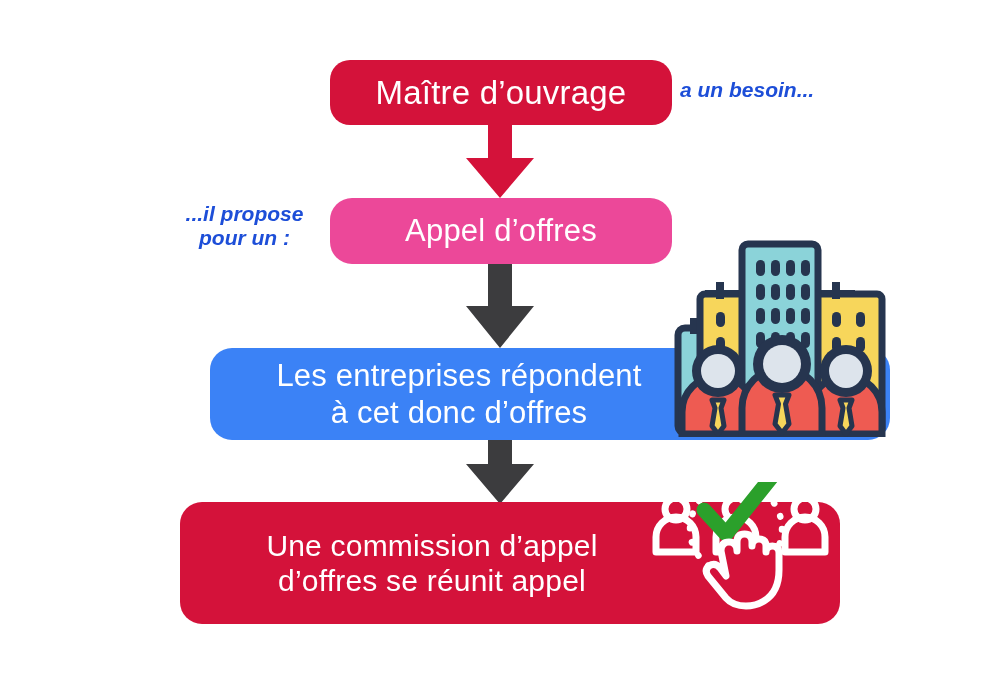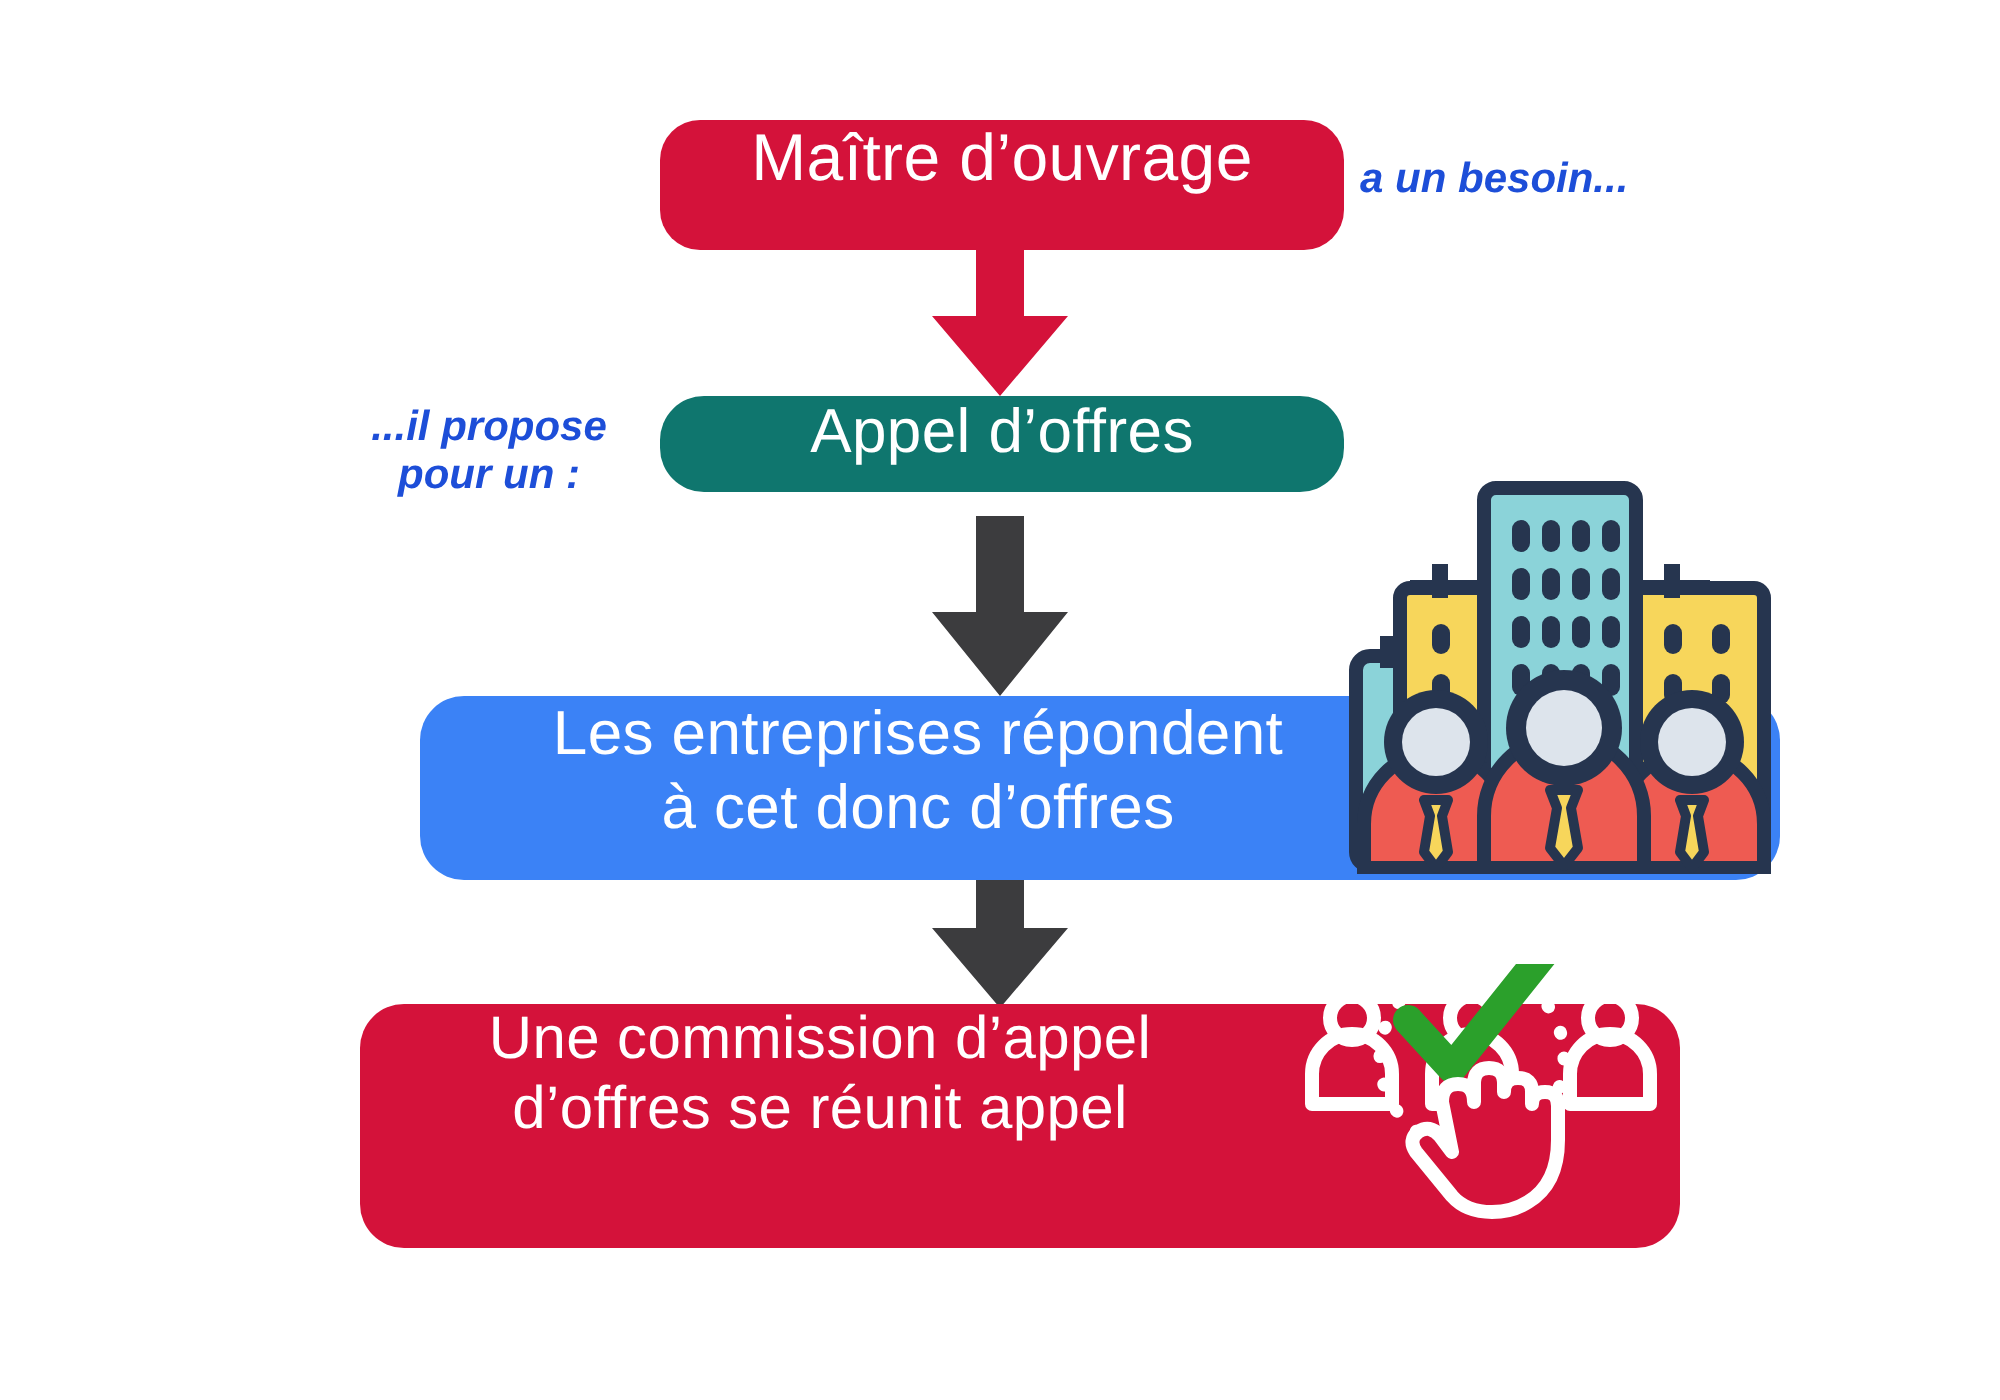--- a/index.html
+++ b/index.html
@@ -22,20 +22,21 @@
     left: 0; top: 0;
     width: 1000px;
     height: 700px;
   }
 
   
   .flow-box {
     position: absolute;
     box-sizing: border-box;
     display: flex;
+    align-items: center;
     justify-content: center;
     text-align: center;
     color: #ffffff;
     border-radius: 22px;
     letter-spacing: 0.2px;
     z-index: 4;
   }
   .flow-box .box-label {
     display: block;
     width: 100%;
@@ -52,22 +53,22 @@
     background: #D4123A;
     border-radius: 20px;
   }
   #box-maitre-ouvrage .box-label { font-size: 33px; }
 
   
   #box-appel-offres {
     left: 330px;
     top: 198px;
     width: 342px;
-    height: 48px;
-    background: #0f766e;
+    height: 66px;
+    background: #ec4899;
     border-radius: 22px;
   }
   #box-appel-offres .box-label { font-size: 31px; }
 
   
   #box-entreprises {
     left: 210px;
     top: 348px;
     width: 680px;
     height: 92px;
@@ -84,20 +85,21 @@
 
   
   #box-commission {
     left: 180px;
     top: 502px;
     width: 660px;
     height: 122px;
     background: #D4123A;
     border-radius: 22px;
     justify-content: flex-start;
+    padding-left: 22px;
   }
   #box-commission .box-label {
     font-size: 30px;
     width: 460px;
     line-height: 1.18;
   }
 
   
   .annotation {
     position: absolute;

